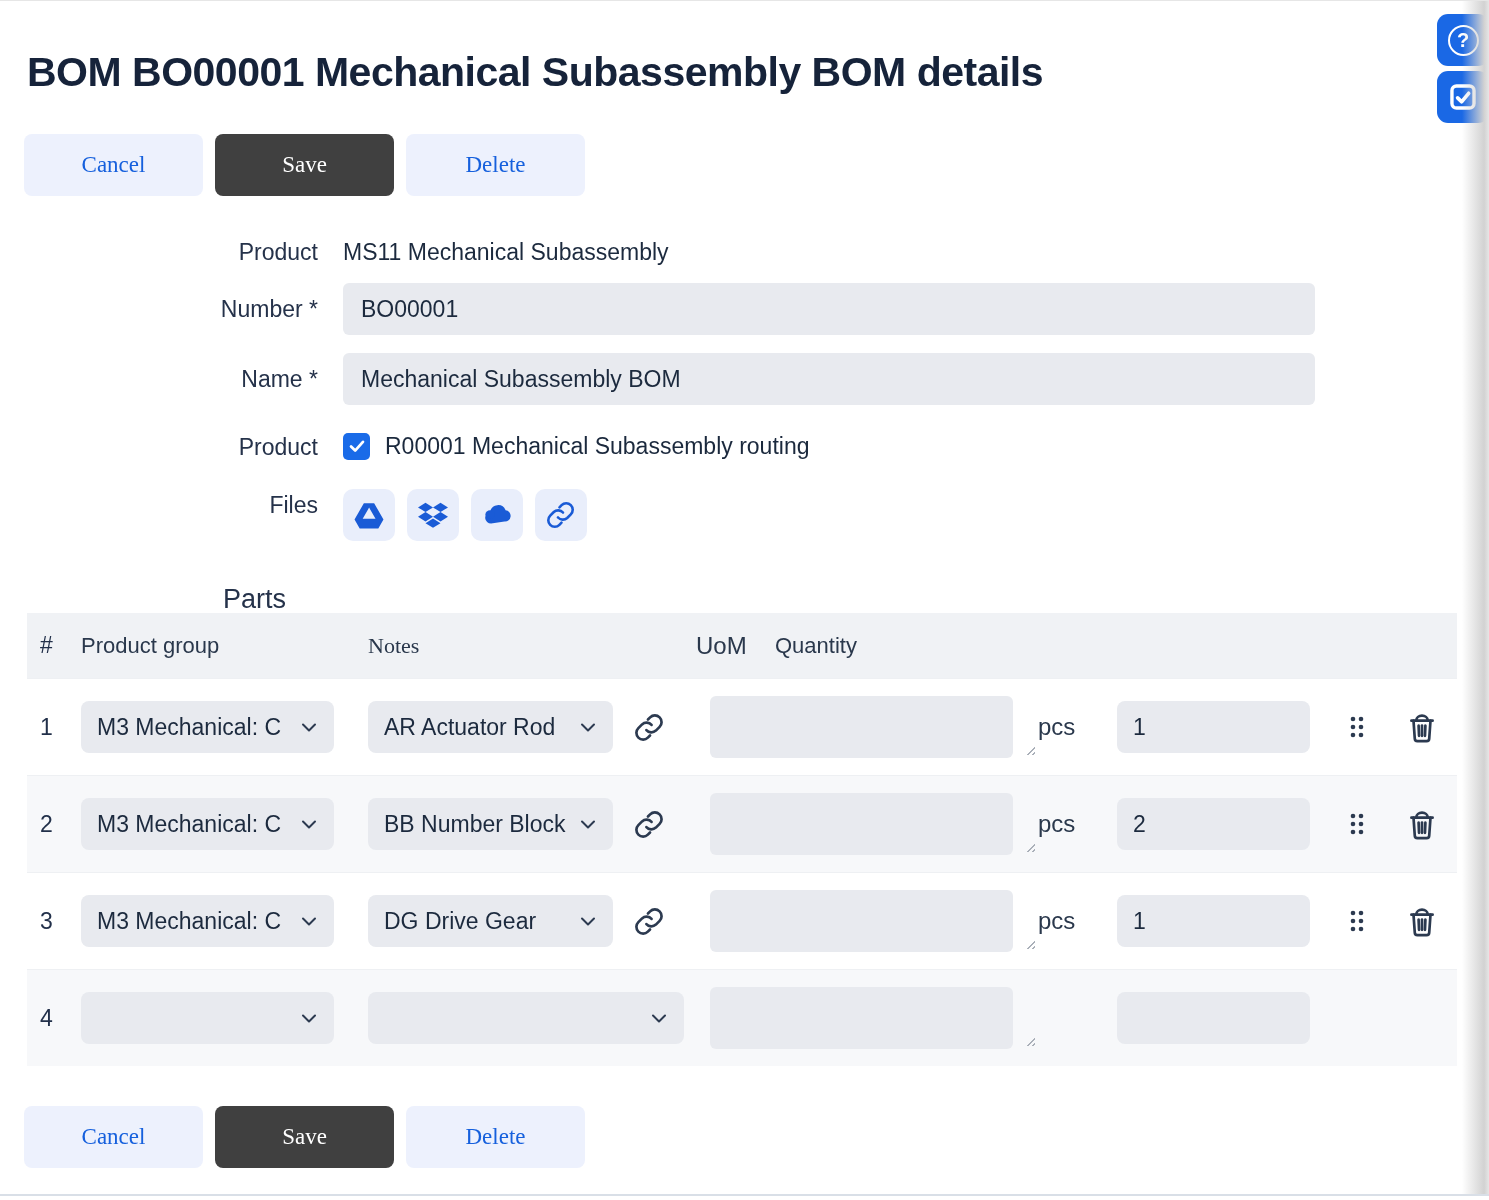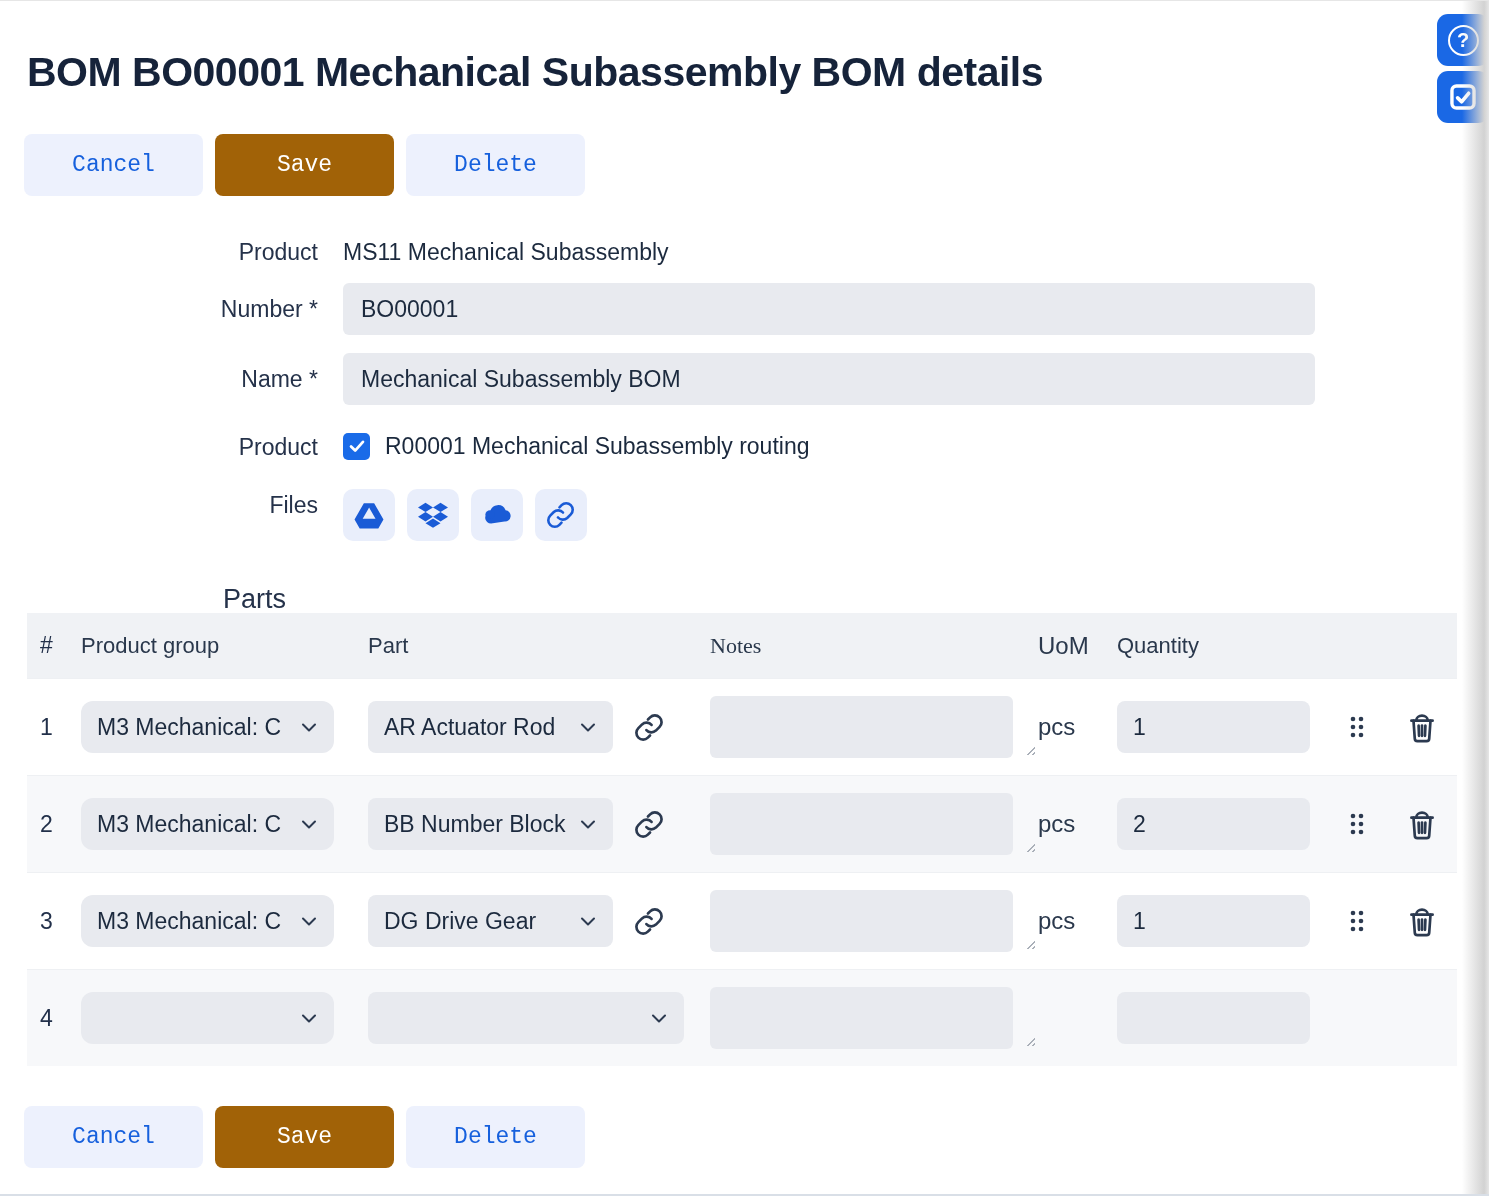--- a/index.html
+++ b/index.html
@@ -32,24 +32,24 @@
     width:31px; height:31px; border:2.6px solid #fff; border-radius:50%;
     display:flex; align-items:center; justify-content:center;
     color:#fff; font-size:20px; font-weight:700;
   }
 
   
   .toolbar { position:absolute; left:24px; display:flex; gap:12px; }
   .toolbar.top { top:133px; } .toolbar.bottom { top:1105px; }
   .btn {
     min-width:179px; height:62px; border:none; border-radius:8px;
-    font-family:Liberation Mono, monospace; font-size:23px; cursor:pointer; padding:0 30px;
+    font-family:Liberation Serif, serif; font-size:23px; cursor:pointer; padding:0 30px;
   }
   .btn.light { background:#edf1fd; color:#1660dd; }
-  .btn.primary { background:#a16207; color:#fff; }
+  .btn.primary { background:#404040; color:#fff; }
 
   
   .f-row { position:absolute; left:0; display:flex; align-items:center; }
   .f-label { width:343px; text-align:right; padding-right:25px; font-size:23px; color:#25324a; flex:none; }
   .f-static { font-size:23px; color:#1c2a3e; }
   .f-input {
     width:972px; height:52px; background:#e8eaef; border:none; border-radius:6px;
     padding:0 18px; font-family:inherit; font-size:23px; color:#1c2a3e;
   }
   .row-product { top:238px; }
@@ -86,21 +86,21 @@
   .c6 { width:231px; flex:none; }
   .c7 { width:57px;  flex:none; }
   .c8 { flex:1; }
 
   .select {
     height:52px; background:#e8eaef; border-radius:8px; cursor:pointer;
     display:flex; align-items:center; padding:0 14px 0 16px;
     font-size:23px; color:#1c2a3e;
   }
   .select .sel-text { flex:1; white-space:nowrap; overflow:hidden; }
-  .select.pg { width:253px;border-radius:12px; }
+  .select.pg { width:253px; }
   .select.part { width:245px; }
   .pt-row.empty .select.part { width:316px; }
   .chev { flex:none; margin-left:8px; color:#2c3a50; }
 
   .link-btn { background:none; border:none; margin-left:20px; color:#2c3a50; cursor:pointer;
               display:flex; align-items:center; }
   .notes {
     width:303px; height:62px; background:#e8eaef; border:none; border-radius:6px;
     resize:none; font-family:inherit; font-size:20px; padding:8px 12px; color:#1c2a3e;
     position:relative; display:block;
@@ -236,21 +236,20 @@
       </button>
     </div>
   </div>
 
   <div class="parts-label">Parts</div>
 
   <div class="parts-table">
     <div class="pt-head">
       <div class="c1">#</div>
       <div class="c2">Product group</div>
-      <div class="c3">Part</div>
       <div class="c4">Notes</div>
       <div class="c5">UoM</div>
       <div class="c6">Quantity</div>
       <div class="c7"></div>
         <div class="c8"></div>
     </div>
 
     <div class="pt-row">
       <div class="c1">1</div>
       <div class="c2">

